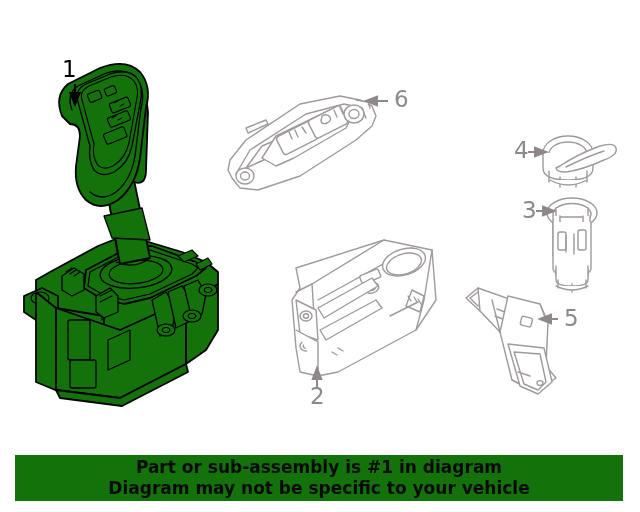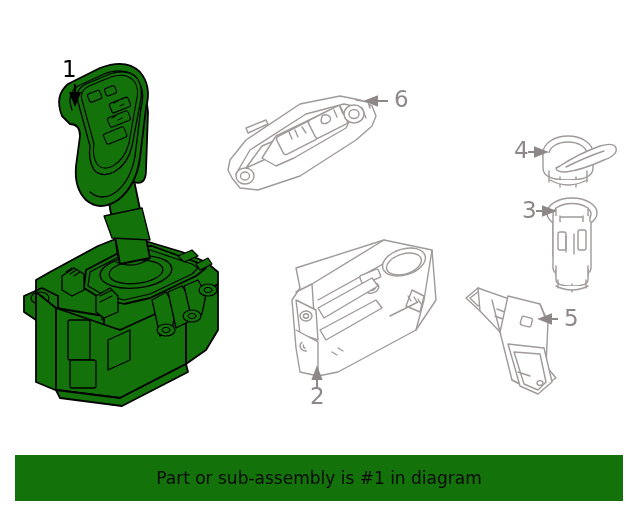--- a/index.html
+++ b/index.html
@@ -26,20 +26,21 @@
 
   
   #notice-banner{
     position:absolute;
     left:15px;top:455px;
     width:608px;height:46px;
     background:#14720b;
     display:flex;flex-direction:column;
     align-items:center;justify-content:center;
     box-sizing:border-box;
+    font-weight:bold;
   }
   #notice-banner .line{
     color:#0a0a0a;
     font-family:"DejaVu Sans", sans-serif;
     font-size:17px;
     line-height:21px;
     white-space:nowrap;
   }
 </style>
 </head>
@@ -261,15 +262,16 @@
 
   <div class="callout hi" style="left:62px;top:58px;">1</div>
   <div class="callout dim" style="left:310px;top:385px;">2</div>
   <div class="callout dim" style="left:522px;top:199px;">3</div>
   <div class="callout dim" style="left:514px;top:139px;">4</div>
   <div class="callout dim" style="left:564px;top:307px;">5</div>
   <div class="callout dim" style="left:394px;top:88px;">6</div>
 
   <div id="notice-banner">
     <div class="line">Part or sub-assembly is #1 in diagram</div>
+    <div class="line">Diagram may not be specific to your vehicle</div>
   </div>
 
 </div>
 
 </body></html>

